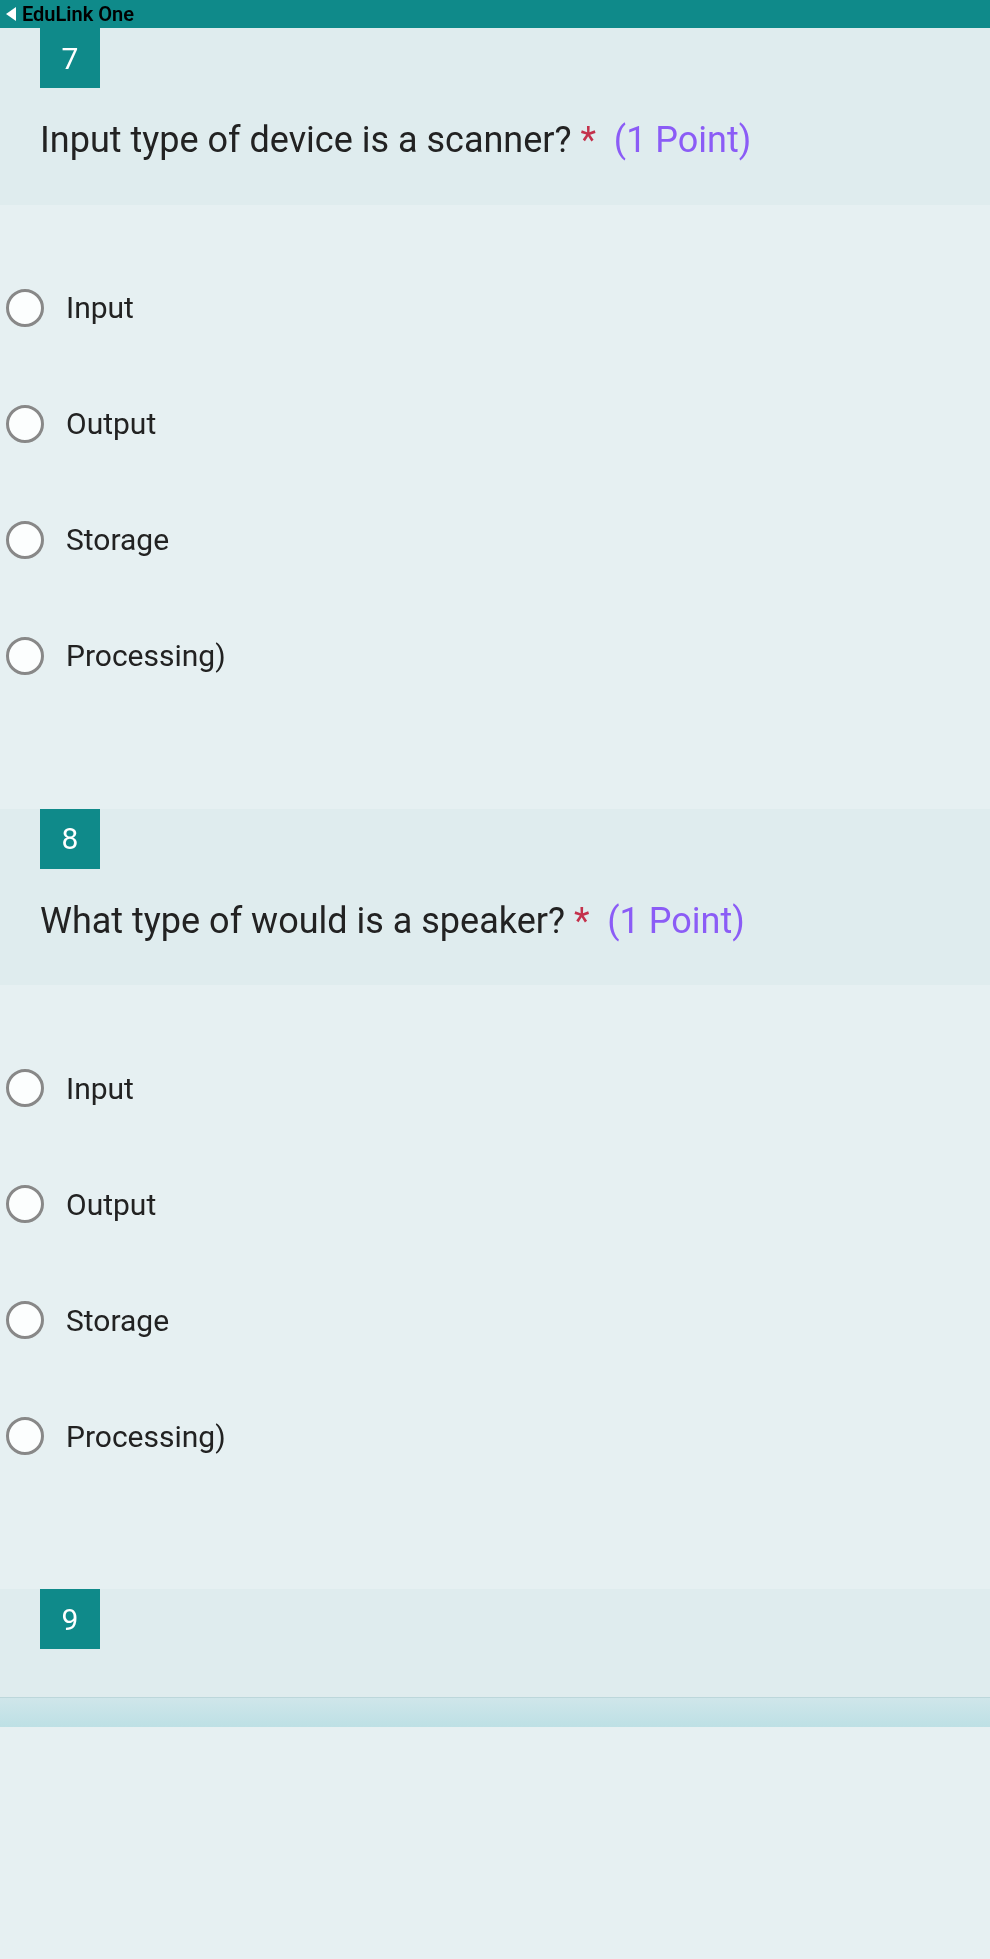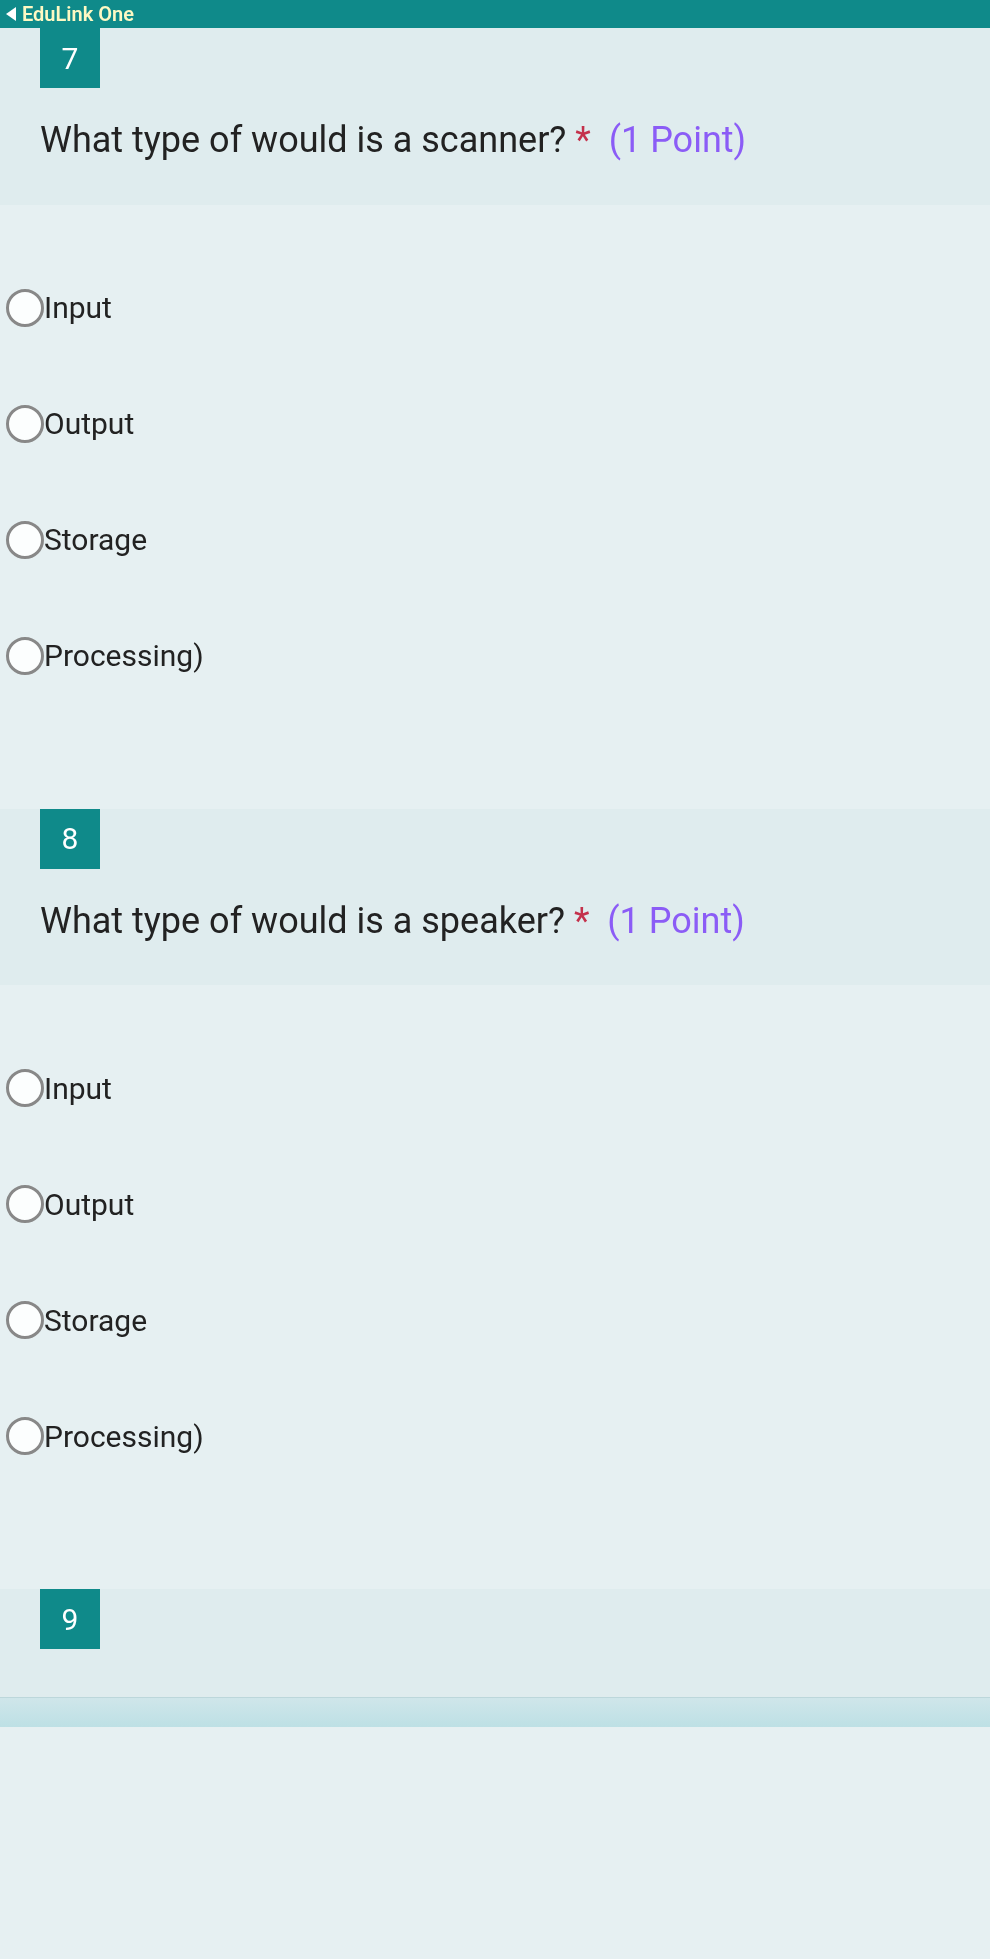--- a/index.html
+++ b/index.html
@@ -1,19 +1,19 @@
 <!DOCTYPE html>
 <html><head>
 <meta charset="utf-8">
 <style>
   * { box-sizing: border-box; margin: 0; padding: 0; }
   html, body { width: 990px; font-family: -apple-system, BlinkMacSystemFont, "Segoe UI", Roboto, Helvetica, Arial, sans-serif; background: #e6f0f2; }
   .statusbar {
     background: #0f8a8a;
-    color: #fef9c3;
+    color: #000000;
     height: 28px;
     display: flex;
     align-items: center;
     padding: 0 6px;
     font-size: 20px;
     font-weight: 600;
   }
   .statusbar .back-caret {
     display: inline-block;
     width: 0; height: 0;
@@ -46,20 +46,21 @@
     line-height: 1.35;
   }
   .qtext .req { color: #c4314b; }
   .qtext .points { color: #8b5cf6; }
   .options {
     padding: 60px 0 40px 6px;
   }
   .option-row {
     display: flex;
     align-items: center;
+    gap: 22px;
     padding: 24px 0 54px 0;
   }
   .radio-outer {
     width: 38px;
     height: 38px;
     border: 3px solid #888;
     border-radius: 50%;
     background: #fcfefe;
     flex-shrink: 0;
   }
@@ -80,21 +81,21 @@
   <span class="back-caret"></span>
   <span>EduLink One</span>
 </div>
 
 <div class="form-area">
 
   <div class="question-block">
     <div class="question-header first">
       <div class="qnum">7</div>
       <div class="qtext">
-        <span>What type of would is a scanner?</span>
+        <span>Input type of device is a scanner?</span>
         <span class="req">*</span>&nbsp;
         <span class="points">(1 Point)</span>
       </div>
     </div>
     <div class="options">
       <div class="option-row">
         <div class="radio-outer"></div>
         <div class="option-label">Input</div>
       </div>
       <div class="option-row">

